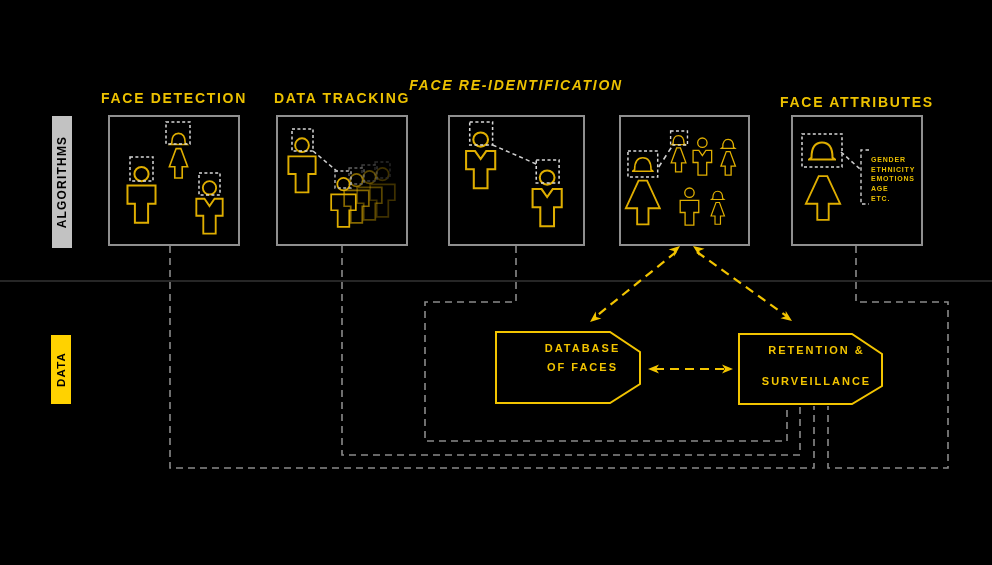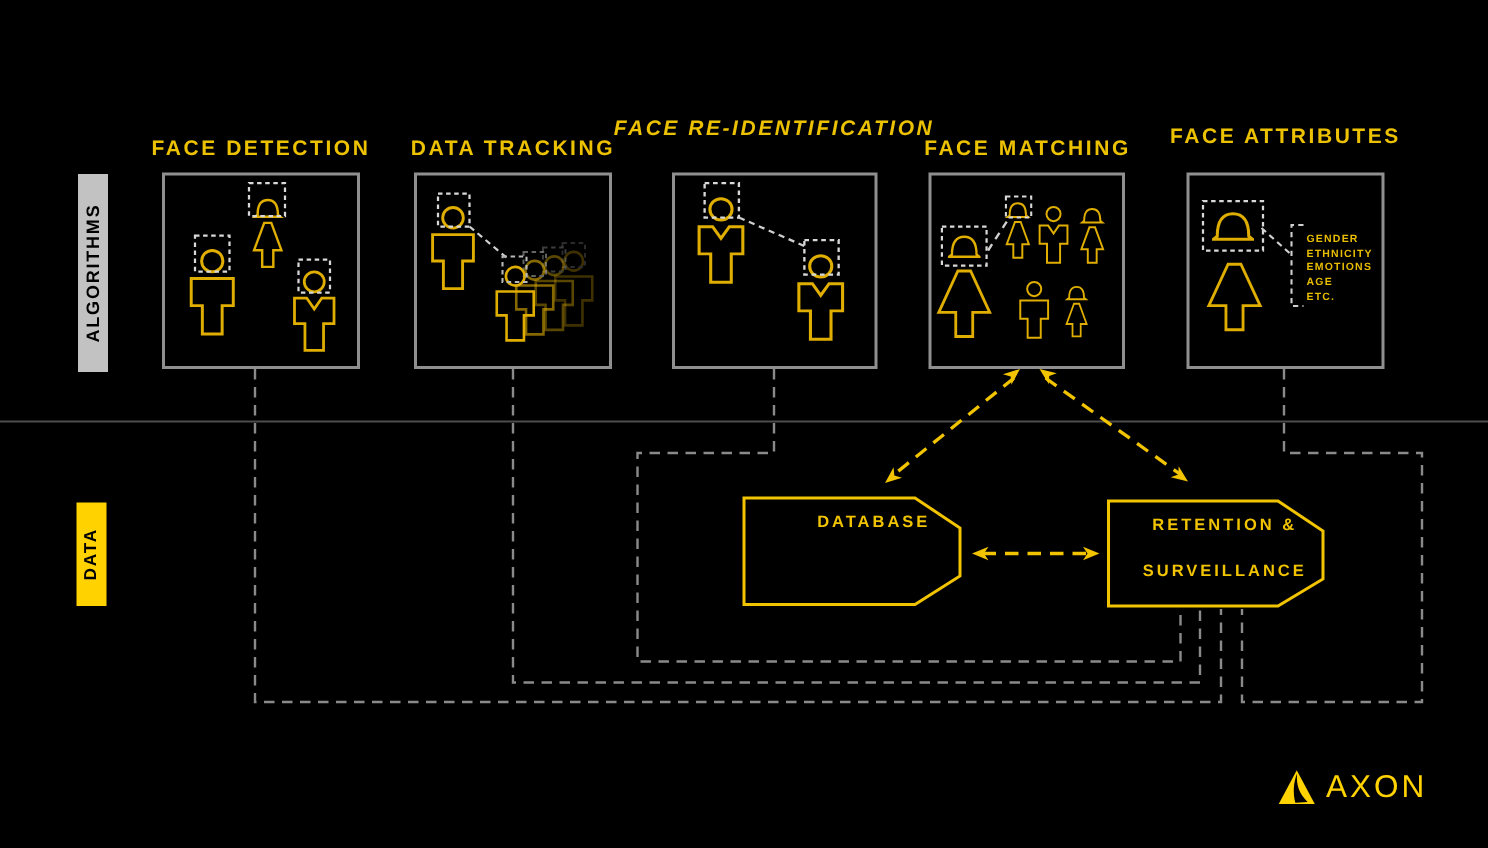--- a/index.html
+++ b/index.html
@@ -85,22 +85,21 @@
   <div class="vlabel" style="left:52px;top:116px;width:20px;height:132px;">
     <div class="inner alg-inner">ALGORITHMS</div>
   </div>
   <div class="vlabel" style="left:51px;top:335px;width:20px;height:69px;">
     <div class="inner data-inner">DATA</div>
   </div>
 
   <div class="box-title" style="left:64px;top:92px;">FACE DETECTION</div>
   <div class="box-title" style="left:232px;top:92px;">DATA TRACKING</div>
   <div class="box-title" style="left:406px;top:79px;font-style:italic;">FACE RE-IDENTIFICATION</div>
-  <div class="box-title" style="left:575px;top:92px;">FACE MATCHING</div>
-  <div class="box-title" style="left:747px;top:84px;">FACE ATTRIBUTES</div>
+  <div class="box-title" style="left:747px;top:96px;">FACE ATTRIBUTES</div>
 
   <div class="algo-box" style="left:108px;top:115px;width:132px;height:131px;">
     <svg viewBox="0 0 128 127" preserveAspectRatio="none" style="color:#dfae00;">
       <use href="#fig-female" x="55" y="7" width="27" height="64"></use>
       <use href="#fig-male" x="15" y="43" width="33" height="71"></use>
       <use href="#fig-maleV" x="84" y="58" width="31" height="66"></use>
       <g fill="none" stroke="#d8d8d8" stroke-width="1.5" stroke-dasharray="3 2.4">
         <rect x="56" y="5" width="24" height="22"></rect>
         <rect x="20" y="40" width="23" height="24"></rect>
         <rect x="89" y="56" width="21" height="22"></rect>
@@ -174,27 +173,21 @@
   <div class="attr-list" style="left:871px;top:155px;">
     <span>GENDER</span>
     <span>ETHNICITY</span>
     <span>EMOTIONS</span>
     <span>AGE</span>
     <span>ETC.</span>
   </div>
 
   <div class="flow-text" style="left:496px;top:339px;width:173px;">
     <span style="display:block;">DATABASE</span>
+    <span style="display:block;">OF FACES</span>
   </div>
   <div class="flow-text" style="left:739px;top:341px;width:155px;">
     <span style="display:block;">RETENTION &amp;</span>
     <span style="display:block;margin-top:12px;">SURVEILLANCE</span>
   </div>
 
-  <div class="logo" style="left:852px;top:512px;">
-    <svg width="25" height="26" viewBox="0 0 26 26">
-      <path d="M13 1 L25.5 24.5 H0.5 Z" fill="#ffd200"></path>
-      <path d="M13.2 3.5 C12.6 11.5 14.8 17.5 20.5 23 L12 23.5 C10.2 16.5 10.8 9 13.2 3.5 Z" fill="#000"></path>
-    </svg>
-    <span class="word">AXON</span>
-  </div>
 
 </div>
 
 </body></html>

